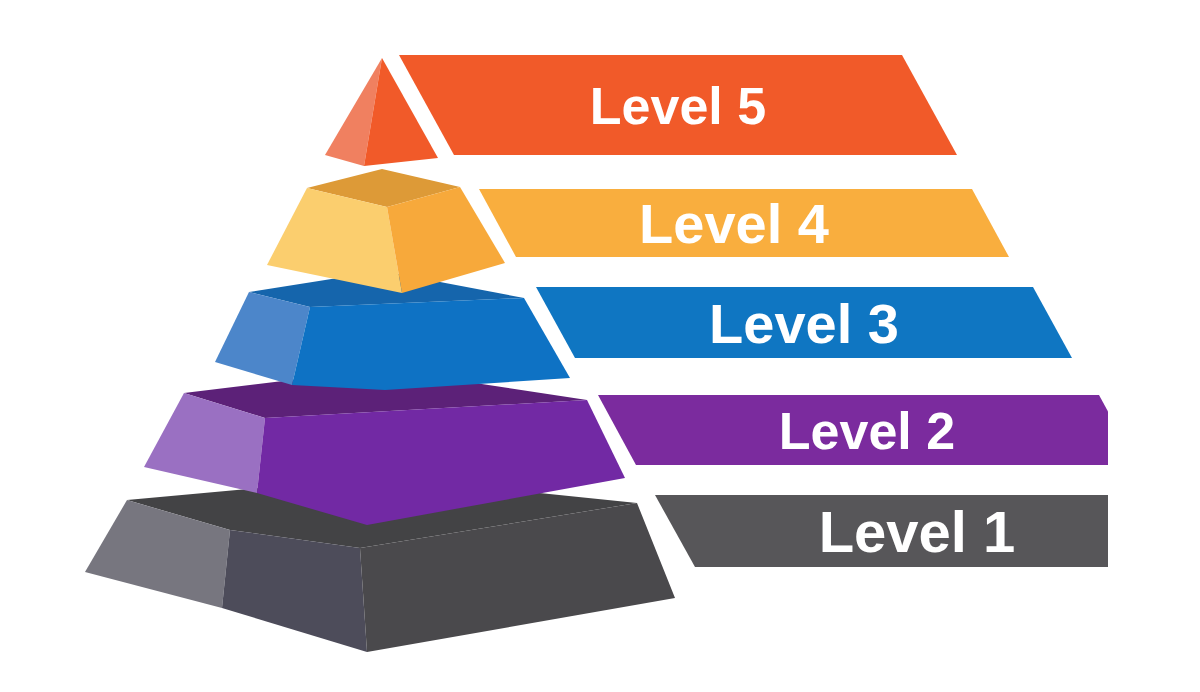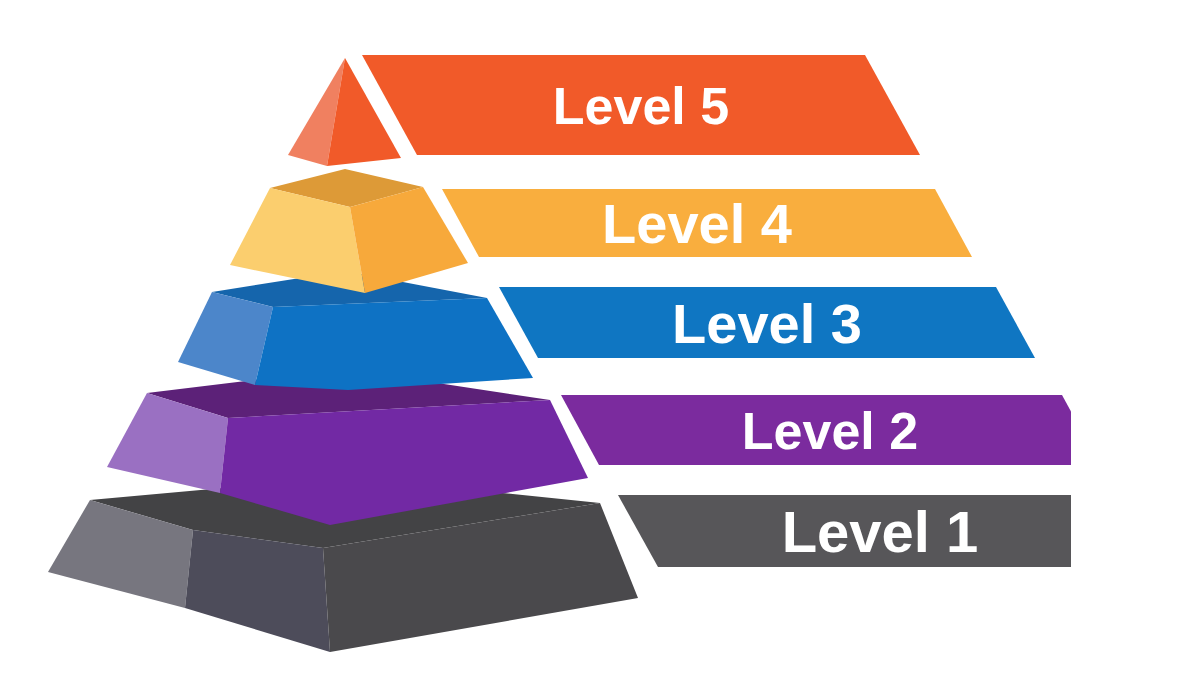--- a/index.html
+++ b/index.html
@@ -6,20 +6,21 @@
     margin: 0;
     padding: 0;
   }
   .stage {
     position: relative;
     width: 1071px;
     height: 692px;
     background: #eab308;
     overflow: hidden;
     font-family: "Liberation Sans", sans-serif;
+    margin-left: 37px;
   }
   svg { display: block; }
   .band-label {
     font-family: "Liberation Sans", "DejaVu Sans", sans-serif;
     font-weight: bold;
     fill: #ffffff;
     text-anchor: middle;
   }
 </style>
 </head>

